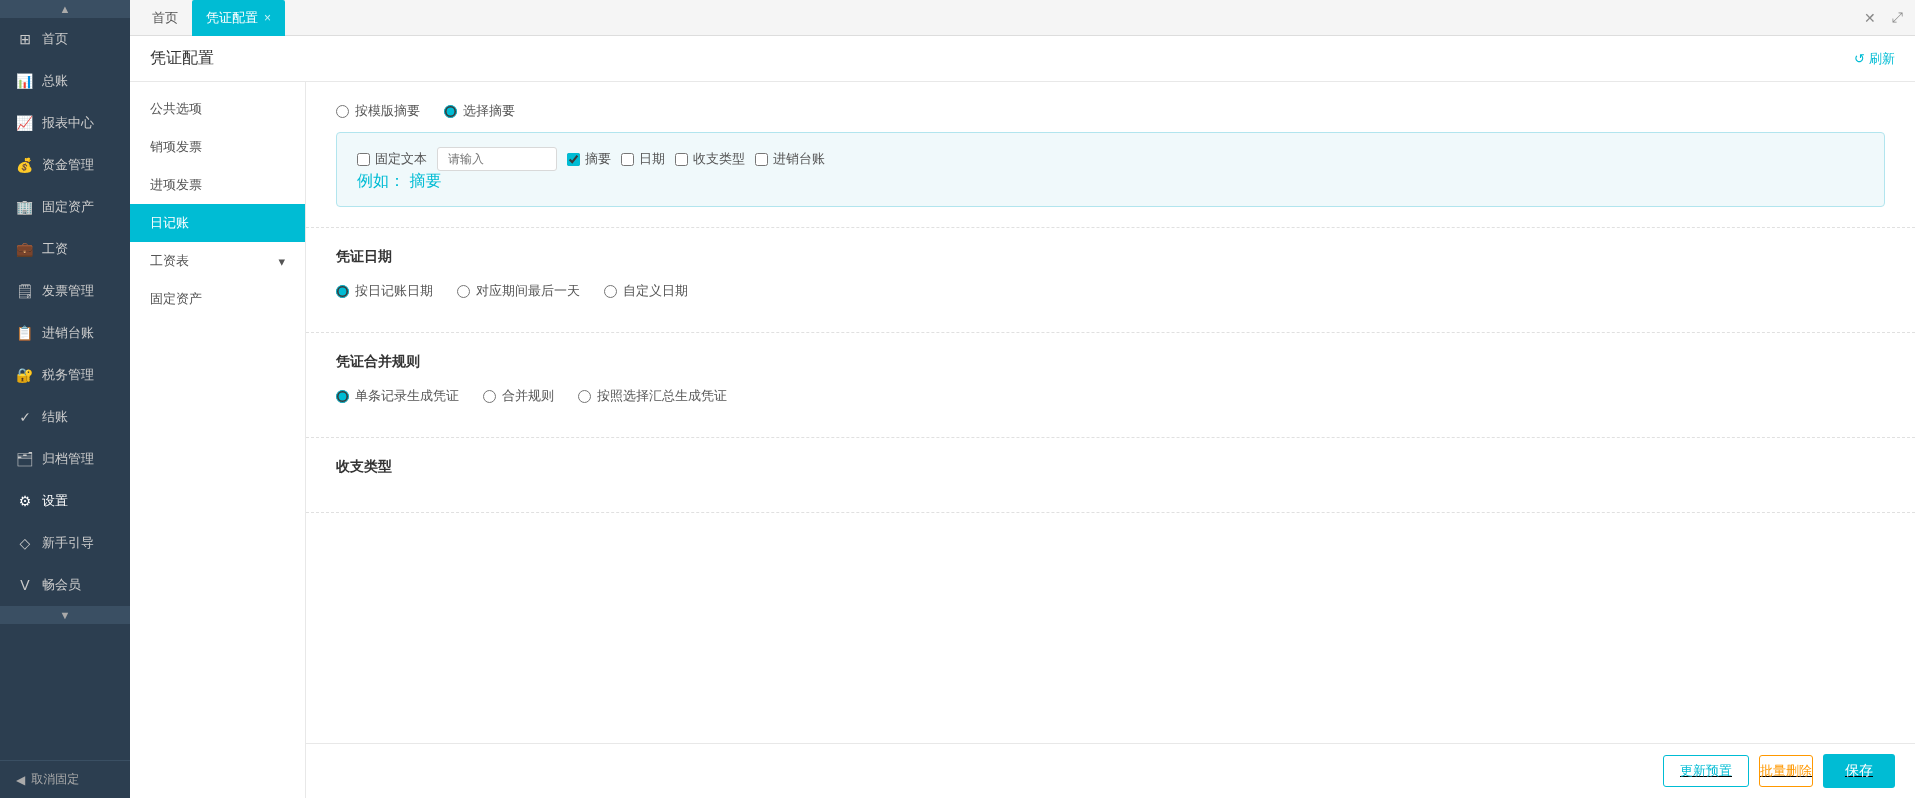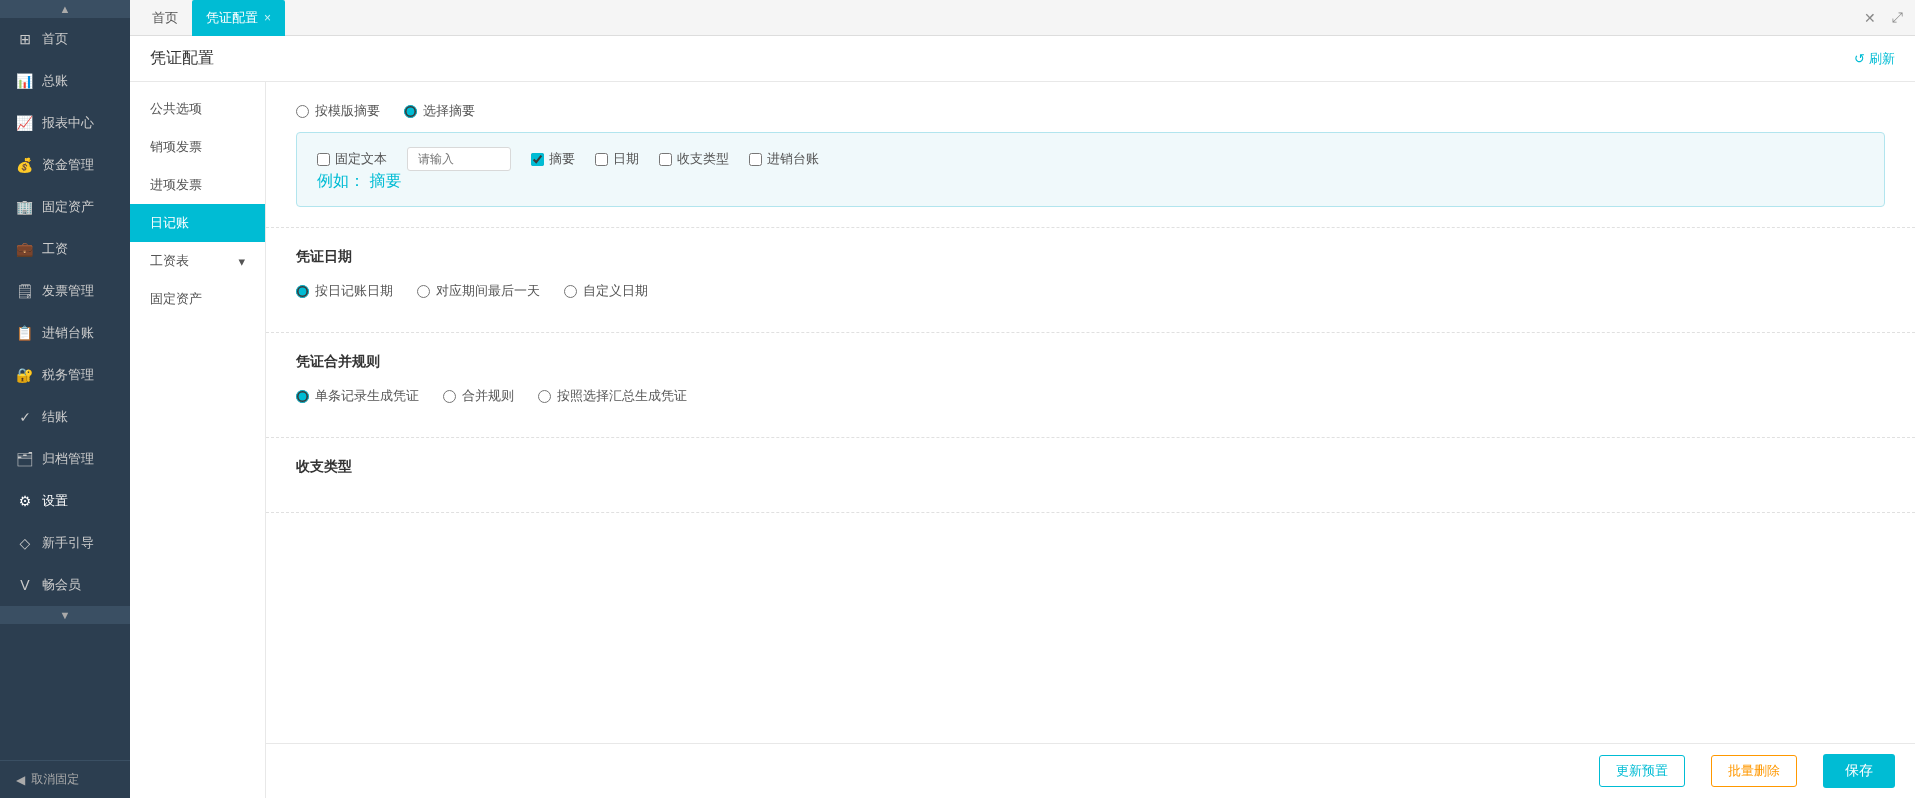--- a/index.html
+++ b/index.html
@@ -120,21 +120,21 @@
 
     
     .content-area {
       flex: 1;
       display: flex;
       overflow: hidden;
     }
 
     
     .left-nav {
-      width: 136px;
+      width: 176px;
       background: #fff;
       border-right: 1px solid #e8e8e8;
       padding: 8px 0;
       flex-shrink: 0;
     }
     .left-nav-item {
       padding: 10px 20px;
       cursor: pointer;
       color: #555;
       font-size: 13px;
@@ -190,74 +190,75 @@
     .checkbox-options {
       background: #f0f9fb;
       border: 1px solid #b2e5ee;
       border-radius: 4px;
       padding: 14px 20px;
       margin-top: 10px;
     }
     .checkbox-row {
       display: flex;
       align-items: center;
-      gap: 20px;
+      gap: 10px;
       flex-wrap: wrap;
     }
     .checkbox-item {
       display: flex;
       align-items: center;
       gap: 5px;
       cursor: pointer;
       color: #555;
     }
     .checkbox-item input[type="checkbox"] {
       accent-color: #00bcd4;
       cursor: pointer;
     }
     .text-input {
       border: 1px solid #d9d9d9;
       border-radius: 3px;
       padding: 4px 10px;
       font-size: 12px;
       color: #000000;
-      width: 104px;
+      width: 120px;
       outline: none;
     }
     .example-text {
       color: #00bcd4;
       font-size: 16px;
       margin-top: 0;
     }
 
     
     .bottom-bar {
       background: #fff;
       border-top: 1px solid #e8e8e8;
       padding: 10px 20px;
       display: flex;
       align-items: center;
       justify-content: flex-end;
-      gap: 26px;
+      gap: 10px;
       flex-shrink: 0;
+      text-decoration: underline;
     }
     .btn-update {
       background: #fff;
       border: 1px solid #00bcd4;
       color: #00bcd4;
       padding: 6px 16px;
       border-radius: 3px;
       cursor: pointer;
       font-size: 13px;
     }
     .btn-batch-delete {
       background: #fff;
       border: 1px solid #ff9800;
       color: #ff9800;
-      padding: 6px 16px;
+      padding: 6px 0;
       border-radius: 3px;
       cursor: pointer;
       font-size: 13px;
     }
     .btn-save {
       background: #00bcd4;
       border: none;
       color: #fff;
       padding: 8px 22px;
       border-radius: 3px;

